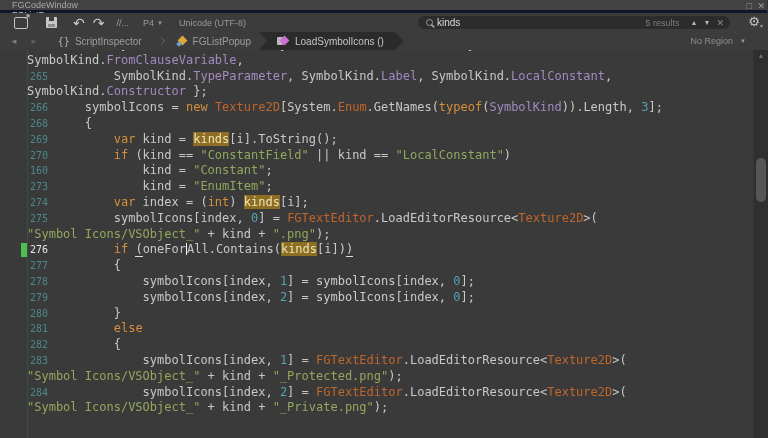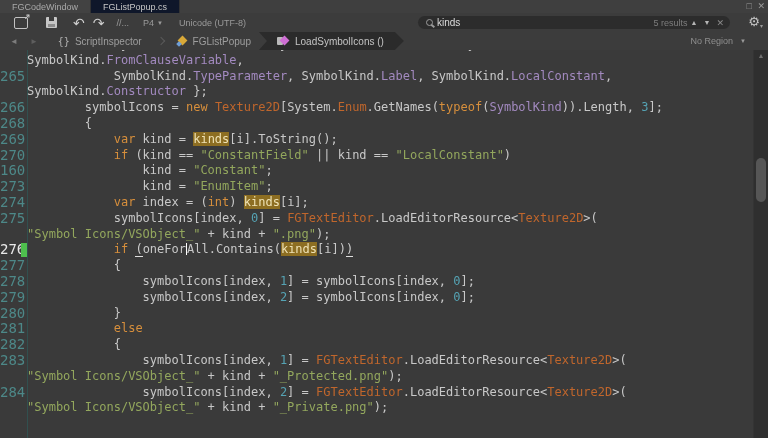--- a/index.html
+++ b/index.html
@@ -1,20 +1,20 @@
 <!DOCTYPE html>
 <html><head>
 <meta charset="utf-8">
 <style>
   html,body{margin:0;padding:0;background:#222;}
   #app{position:relative;width:768px;height:438px;background:#3a3a3a;overflow:hidden;
        font-family:"Liberation Sans","DejaVu Sans",sans-serif;color:#c8c8c8;-webkit-font-smoothing:antialiased;}
 
   
-  .tabrow{position:absolute;left:0;top:0;width:100%;height:13px;background:#3f3f3f;display:flex;}
+  .tabrow{position:absolute;left:0;top:0;width:100%;height:13px;background:#3f3f3f;display:flex;flex-direction:column;}
   .tab{height:13px;display:flex;align-items:center;padding:0 12px;font-size:9px;color:#a8a8a8;
        background:#424242;border-right:1px solid #333;cursor:default;}
   .tab.active{background:#0f172a;color:#c6c6c6;}
   .winbtn{position:absolute;top:0;font-size:9px;line-height:12px;color:#9a9a9a;}
   .tabmenu{position:absolute;top:12px;right:3px;font-size:8px;color:#a5a5a5;letter-spacing:-1px;}
 
   
   .toolbar{position:absolute;left:0;top:13px;width:100%;height:19px;background:#3c3c3c;
            border-bottom:1px solid #2e2e2e;display:flex;align-items:center;font-size:9px;color:#9a9a9a;}
   .tbtn{display:flex;align-items:center;justify-content:center;margin-left:14px;height:17px;}
@@ -25,21 +25,21 @@
   .floppy::after{content:"";position:absolute;bottom:1px;left:2px;width:7px;height:3px;background:#8d8d8d;}
   .arrowglyph{font-size:14px;line-height:12px;color:#cfcfcf;font-family:"DejaVu Sans",sans-serif;}
   .dim{color:#9a9a9a;}
   .dd-arrow{font-size:6px;margin-left:3px;color:#9a9a9a;}
   .searchpill{position:absolute;left:418px;top:16px;width:312px;height:13px;background:#2c2c2c;
               border-radius:7px;display:flex;align-items:center;padding:0 6px;box-sizing:border-box;}
   .mag{width:5px;height:5px;border:1.5px solid #9a9a9a;border-radius:50%;position:relative;margin:0 4px 0 2px;}
   .mag::after{content:"";position:absolute;width:4px;height:1.5px;background:#9a9a9a;transform:rotate(40deg);left:4px;top:5px;}
   .searchtext{font-size:10px;color:#dcdcdc;flex:0 0 auto;}
   .searchspacer{flex:1;}
-  .results{font-size:9px;color:#7d7d7d;margin-right:0;}
+  .results{font-size:9px;color:#7d7d7d;margin-right:8px;}
   .navarr{font-size:7px;color:#b5b5b5;margin:0 3px;}
   .clearbtn{font-size:9px;color:#8a8a8a;margin-left:3px;}
   .gear{position:absolute;right:5px;top:15px;font-size:13px;color:#c5c5c5;line-height:14px;}
   .gear small{font-size:6px;color:#999;vertical-align:-2px;}
 
   
   .breadcrumb{position:absolute;left:0;top:32px;width:100%;height:18px;background:#3c3c3c;
               border-bottom:1px solid #2f2f2f;display:flex;align-items:center;font-size:10px;color:#9e9e9e;}
   .bc-nav{font-size:8px;color:#7d7d7d;margin-left:10px;}
   .bc-nav.fwd{color:#5e5e5e;margin-left:12px;}
@@ -57,21 +57,21 @@
   .icon-method{width:13px;height:12px;position:relative;}
   .icon-method::before{content:"";position:absolute;left:0;top:2px;width:6px;height:8px;background:#b9b9b9;border-radius:1px;}
   .icon-method::after{content:"";position:absolute;left:4px;top:2px;width:7px;height:7px;background:#cf6fd4;transform:rotate(45deg);}
   .region{margin-left:auto;margin-right:22px;font-size:9px;color:#8f8f8f;display:flex;align-items:center;gap:4px;}
 
   
   .editor{position:absolute;left:0;top:50px;right:0;bottom:0;background:#3a3a3a;overflow:hidden;}
   .gutline{position:absolute;left:27px;top:0;bottom:0;width:1px;background:#31504f;}
   .coderows{margin-top:-13px;font-family:"DejaVu Sans Mono","Liberation Mono",monospace;font-size:12px;}
   .crow{height:15.8px;line-height:15.8px;white-space:pre;position:relative;}
-  .gut{position:absolute;left:0;top:0;width:20px;text-align:right;color:#4d8888;font-size:14px;}
+  .gut{position:absolute;left:0;top:0;width:20px;text-align:right;color:#4d8888;font-size:10px;padding-left:28px;}
   .gut.curn{color:#e8e8e8;}
   .chbar{position:absolute;left:21px;top:1px;width:6px;height:14px;background:#4ec04e;}
   .ctext{position:absolute;left:27px;top:0;text-align:center;}
   .tk-d{color:#c8c8c8;}
   .tk-k{color:#d78f3c;}
   .tk-t{color:#c0662c;}
   .tk-m{color:#a38ac0;}
   .tk-s{color:#93a75d;}
   .tk-num{color:#55a3b4;}
   .tk-hl{color:#efe2b5;background:#8d6e22;}

